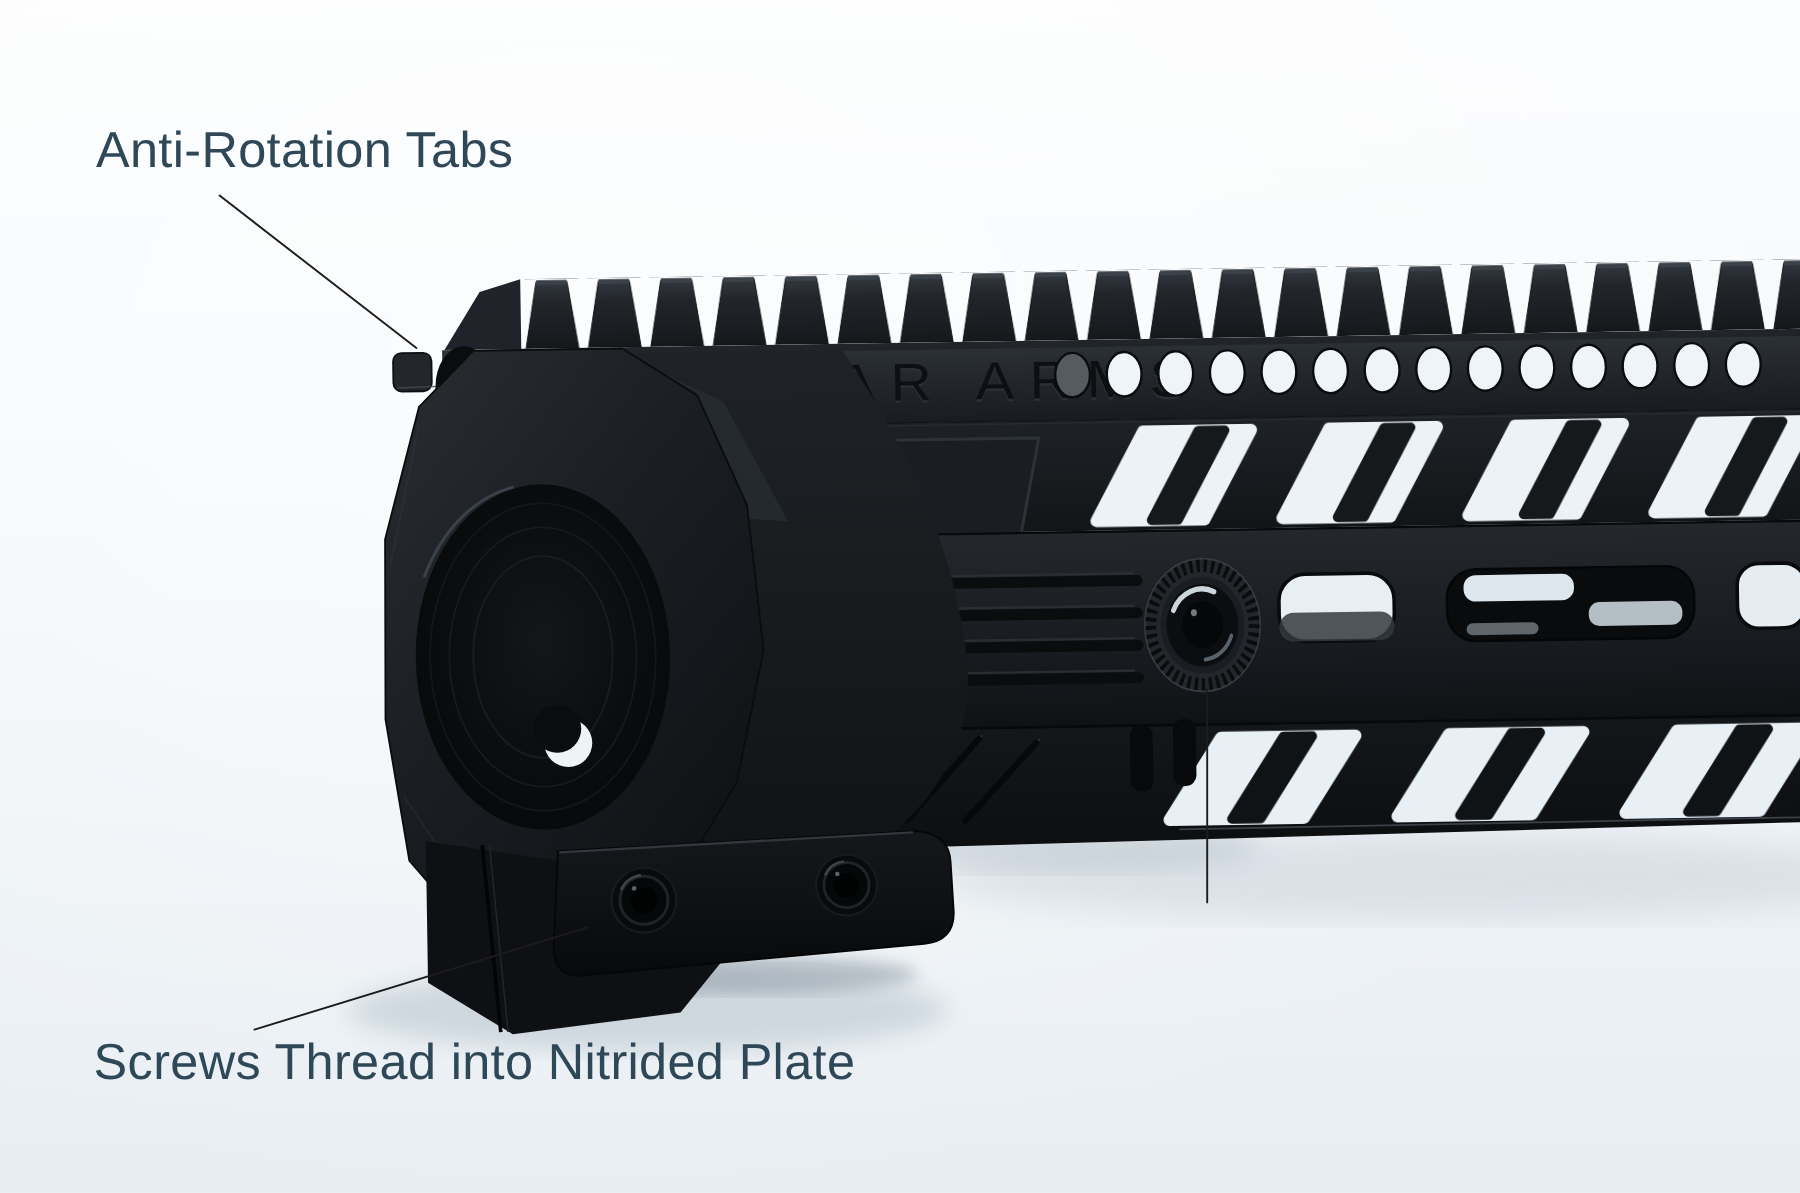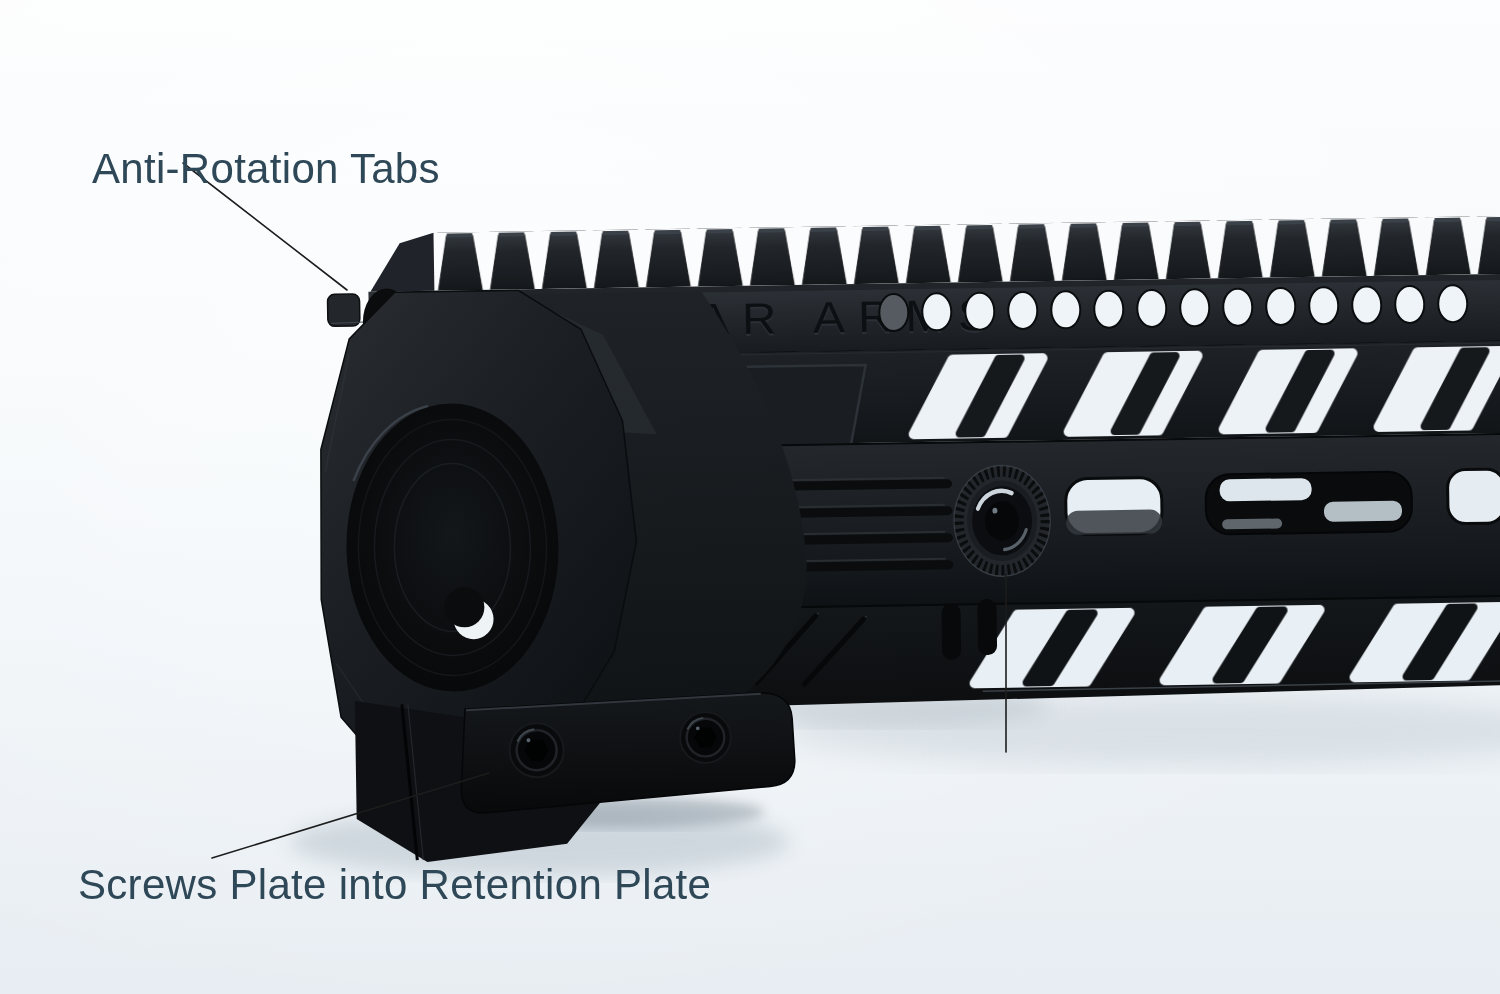--- a/index.html
+++ b/index.html
@@ -1,21 +1,21 @@
 <!DOCTYPE html>
 <html><head>
 <meta charset="utf-8">
 <style>
   html,body{margin:0;padding:0;background:#dfe5ea;}
   .stage{position:relative;width:1500px;height:994px;overflow:hidden;
          background:#f2f6f9;font-family:"Liberation Sans",sans-serif;}
   .stage svg{position:absolute;left:0;top:0;}
   .label{position:absolute;font:400 42px/1.2 "Liberation Sans",sans-serif;
          color:#2f4858;letter-spacing:.3px;white-space:nowrap;}
-  .label-anti{left:92px;top:100px;margin-top:44px;}
+  .label-anti{left:80px;top:100px;}
   .label-qd{left:804px;top:762px;}
   .label-screws{left:78px;top:860px;}
 </style>
 </head>
 <body>
 
 <div class="stage">
 
 <svg width="1500" height="994" viewBox="0 0 1500 994">
   <defs>
@@ -243,15 +243,15 @@
   </g>
 
   <g stroke="#1c1c1c" stroke-width="1.6" stroke-linecap="round">
     <line x1="183" y1="163" x2="347" y2="290"></line>
     <line x1="1006" y1="574" x2="1006" y2="752"></line>
     <line x1="212" y1="858" x2="489" y2="773"></line>
   </g>
 </svg>
 
 <div class="label label-anti">Anti-Rotation Tabs</div>
-<div class="label label-screws">Screws Plate into Retention Plate</div>
+<div class="label label-screws">Screws Thread into Nitrided Plate</div>
 
 </div>
 
 </body></html>

